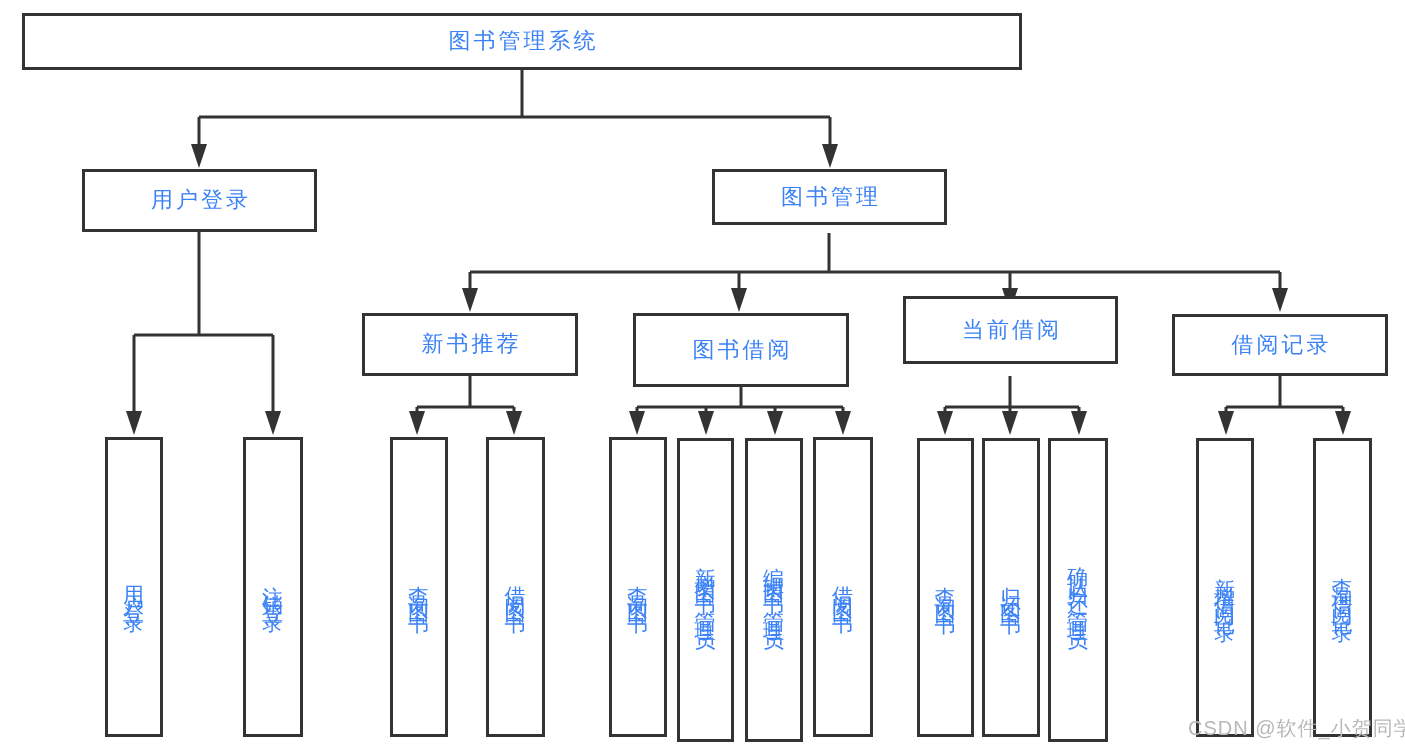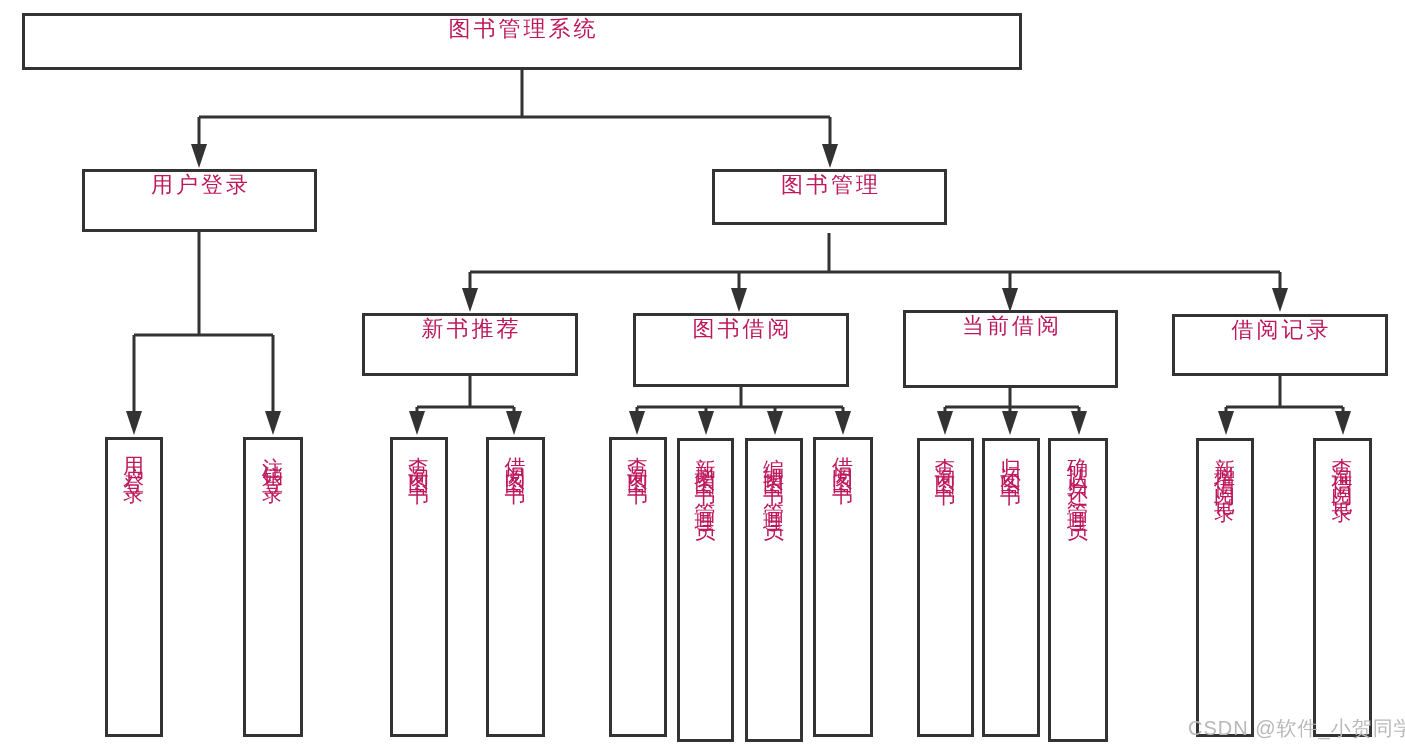--- a/index.html
+++ b/index.html
@@ -14,23 +14,23 @@
   .connectors {
     position: absolute;
     left: 0; top: 0;
     pointer-events: none;
   }
   .node {
     position: absolute;
     box-sizing: border-box;
     border: 3px solid #333333;
     background: #ffffff;
-    color: #be185d;
+    color: #3b82f6;
     display: flex;
-    align-items: flex-start;
+    align-items: center;
     justify-content: center;
   }
   .h-node .lbl {
     font-size: 22px;
     letter-spacing: 3px;
     text-indent: 3px;
     white-space: nowrap;
     line-height: 1.2;
   }
   .v-node .lbl {
@@ -99,21 +99,21 @@
   <div class="node h-node" style="left:712px; top:169px; width:235px; height:56px">
     <span class="lbl">图书管理</span>
   </div>
 
   <div class="node h-node" style="left:362px; top:313px; width:216px; height:63px">
     <span class="lbl">新书推荐</span>
   </div>
   <div class="node h-node" style="left:633px; top:313px; width:216px; height:74px">
     <span class="lbl">图书借阅</span>
   </div>
-  <div class="node h-node" style="left:903px; top:310px; width:215px; height:78px">
+  <div class="node h-node" style="left:903px; top:296px; width:215px; height:68px">
     <span class="lbl">当前借阅</span>
   </div>
   <div class="node h-node" style="left:1172px; top:314px; width:216px; height:62px">
     <span class="lbl">借阅记录</span>
   </div>
 
   <div class="node v-node" style="left:105px; top:437px; width:58px; height:300px">
     <span class="lbl">用户登录</span>
   </div>
   <div class="node v-node" style="left:243px; top:437px; width:60px; height:300px">

